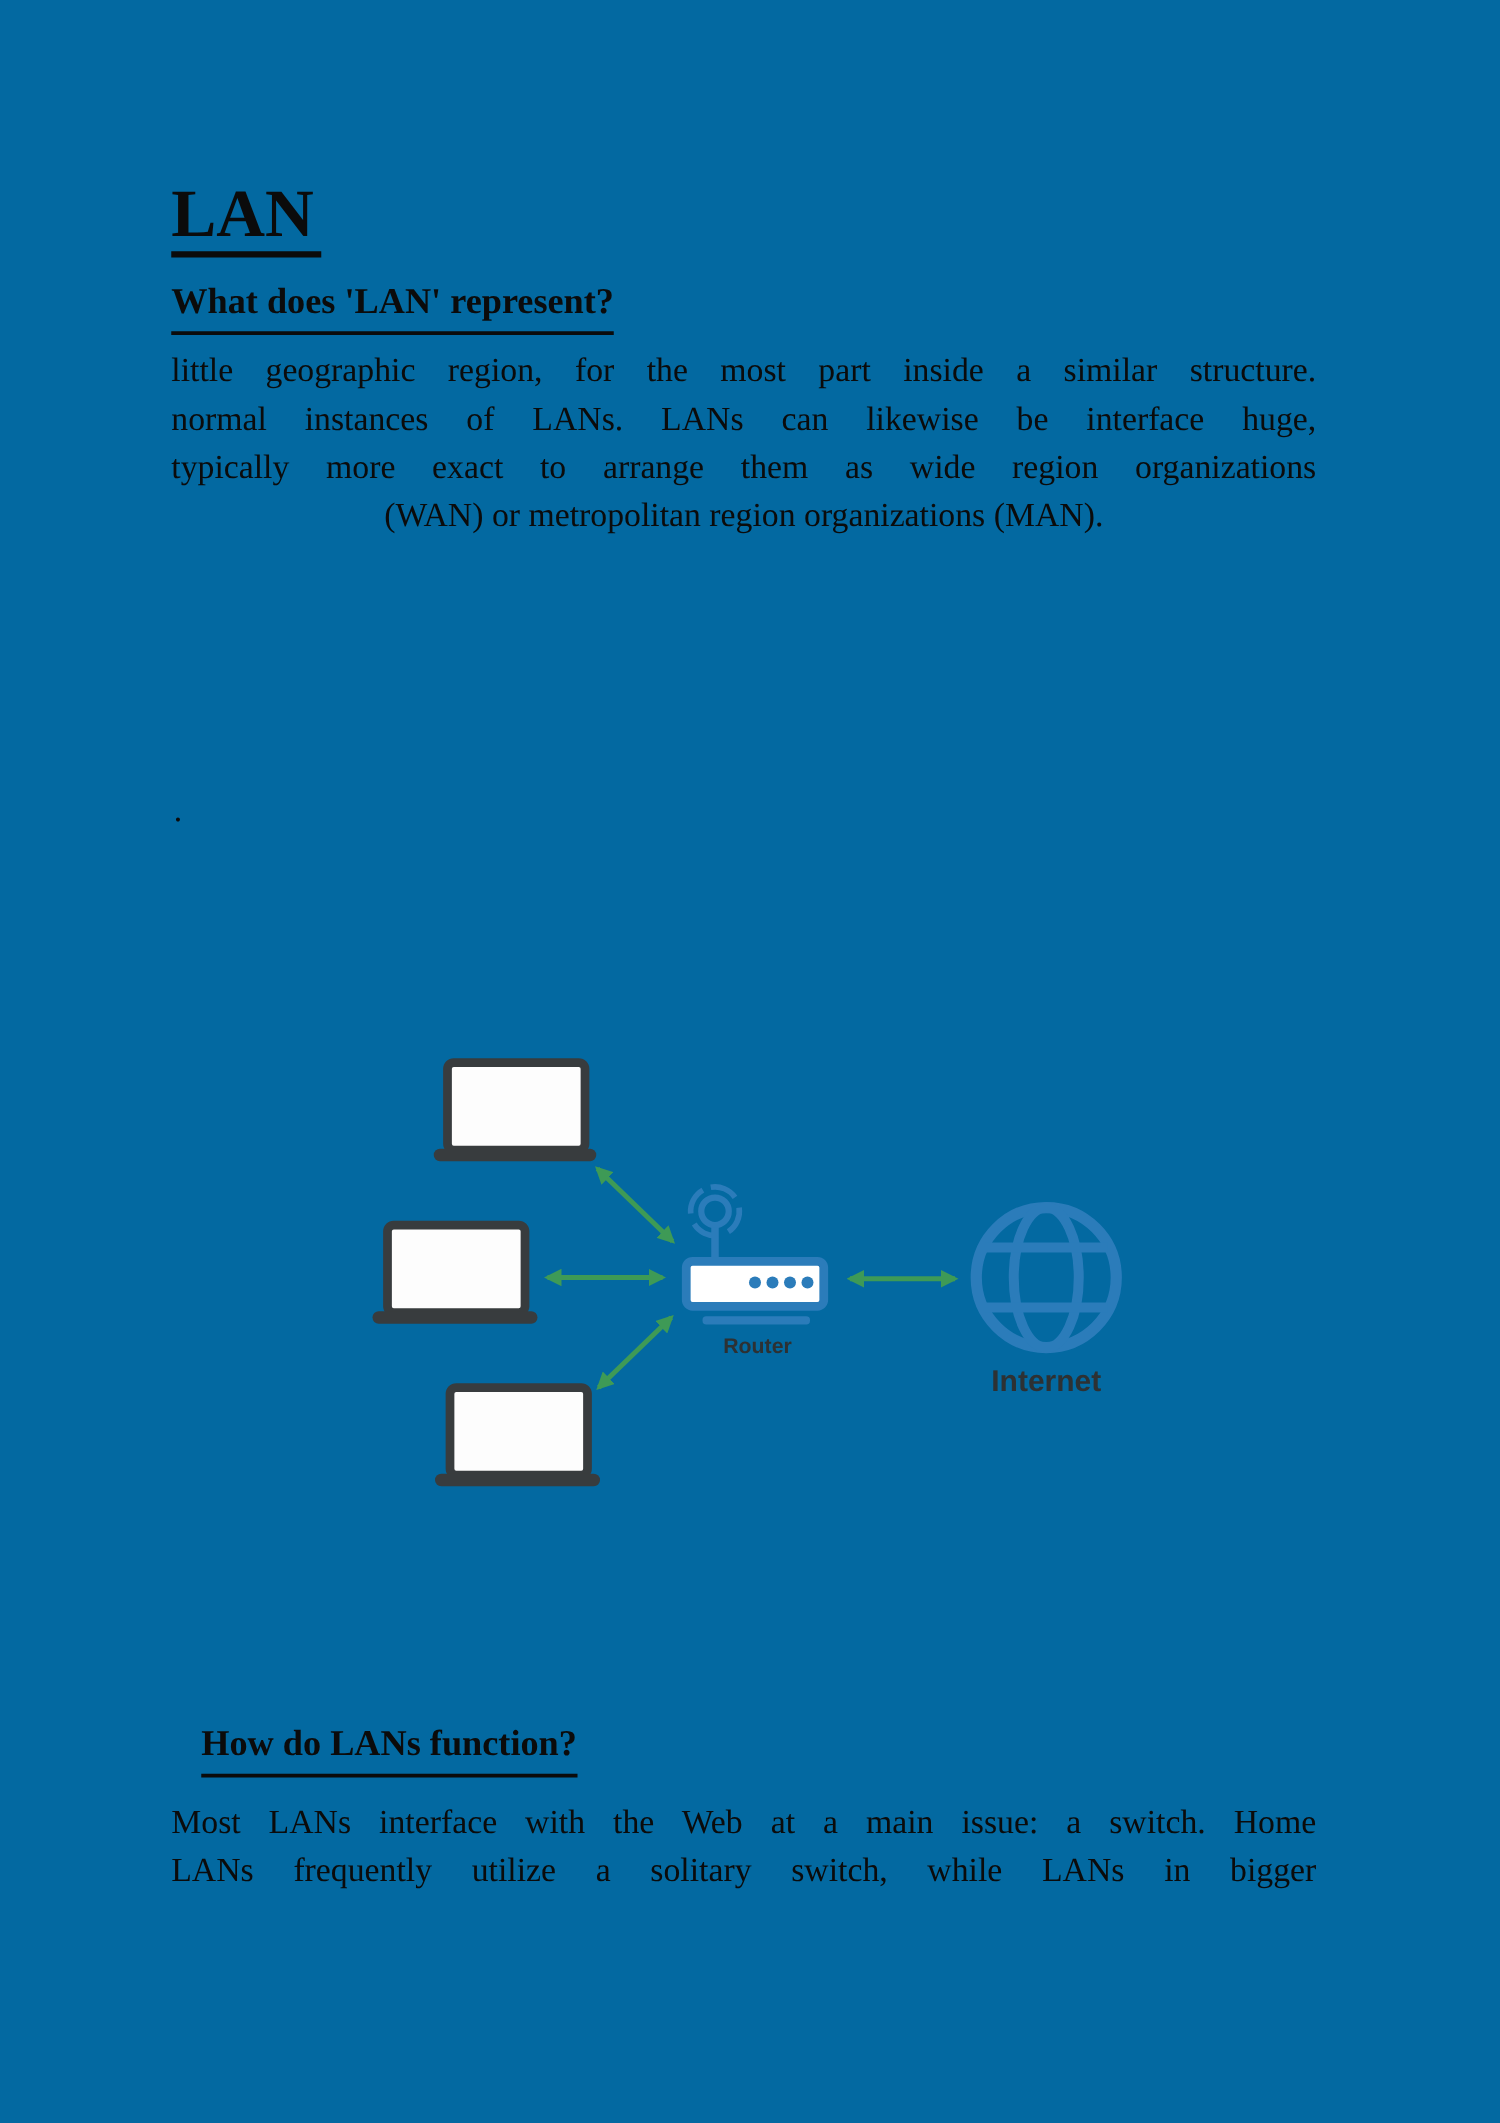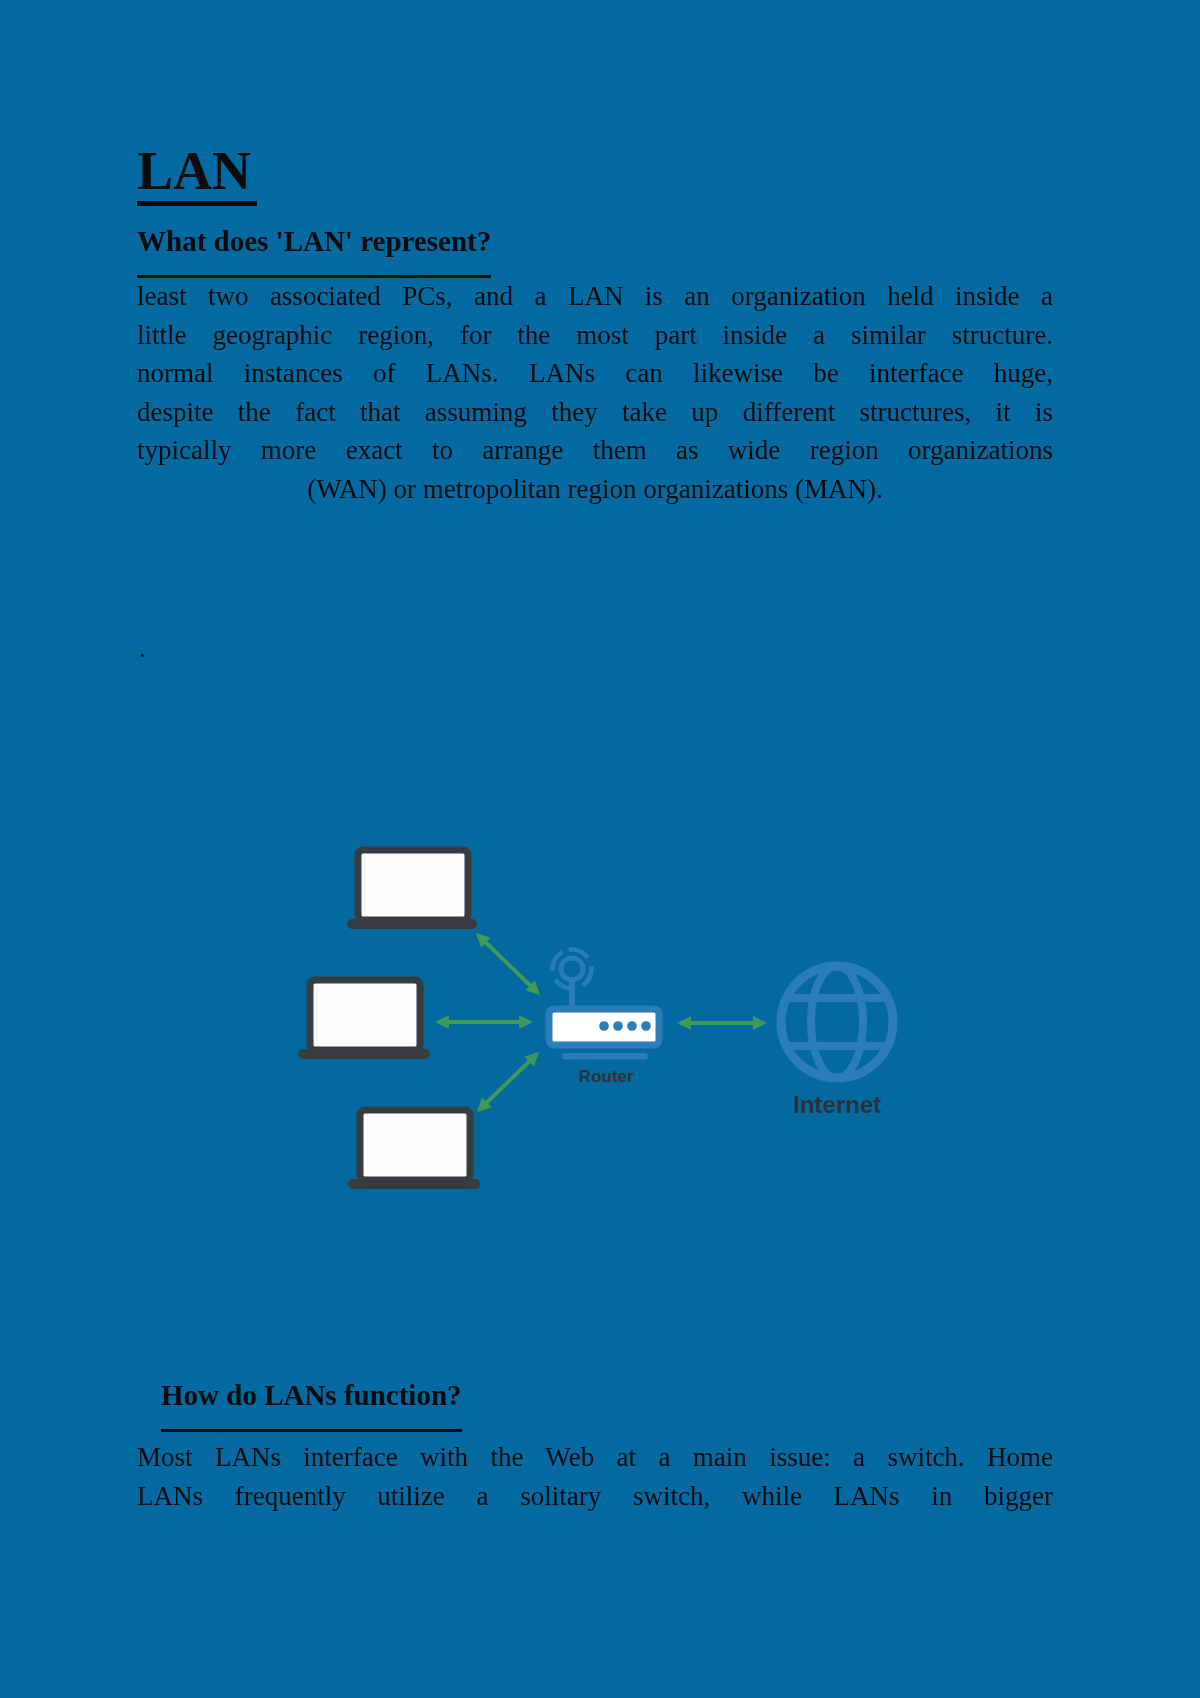--- a/index.html
+++ b/index.html
@@ -24,21 +24,21 @@
     padding: 0 6px 3px 0;
   }
   .heading {
     position: absolute;
     left: 137px;
     margin: 0;
     font-size: 29px;
     font-weight: bold;
     line-height: 1.1;
     border-bottom: 3px solid #0b0b0b;
-    padding-bottom: 17px;
+    padding-bottom: 7px;
   }
   .heading.h-one { top: 226px; }
   .heading.h-two { top: 1380px; margin-left: 24px; }
   .para {
     position: absolute;
     left: 137px;
     width: 916px;
     font-size: 27px;
     line-height: 38.5px;
   }
@@ -67,24 +67,22 @@
 </head>
 <body>
 
 <div class="page">
 
   <h1 class="doc-title">LAN</h1>
 
   <h2 class="heading h-one">What does 'LAN' represent?</h2>
 
   <div class="para p-one">
-    <div class="jline">least two associated PCs, and a LAN is an organization held inside a</div>
     <div class="jline">little geographic region, for the most part inside a similar structure.</div>
     <div class="jline">normal instances of LANs. LANs can likewise be interface huge,</div>
-    <div class="jline">despite the fact that assuming they take up different structures, it is</div>
     <div class="jline">typically more exact to arrange them as wide region organizations</div>
     <div class="lastline">(WAN) or metropolitan region organizations (MAN).</div>
   </div>
 
   <div class="stray">.</div>
 
   <svg class="diagram" width="640" height="380" viewBox="280 830 640 380" xmlns="http://www.w3.org/2000/svg">
     <defs>
       <marker id="ah" viewBox="0 0 10 10" refX="8" refY="5" markerWidth="3.5" markerHeight="3.5" orient="auto-start-reverse" markerUnits="strokeWidth">
         <path d="M0,0 L10,5 L0,10 z" fill="#3e9a56"></path>

